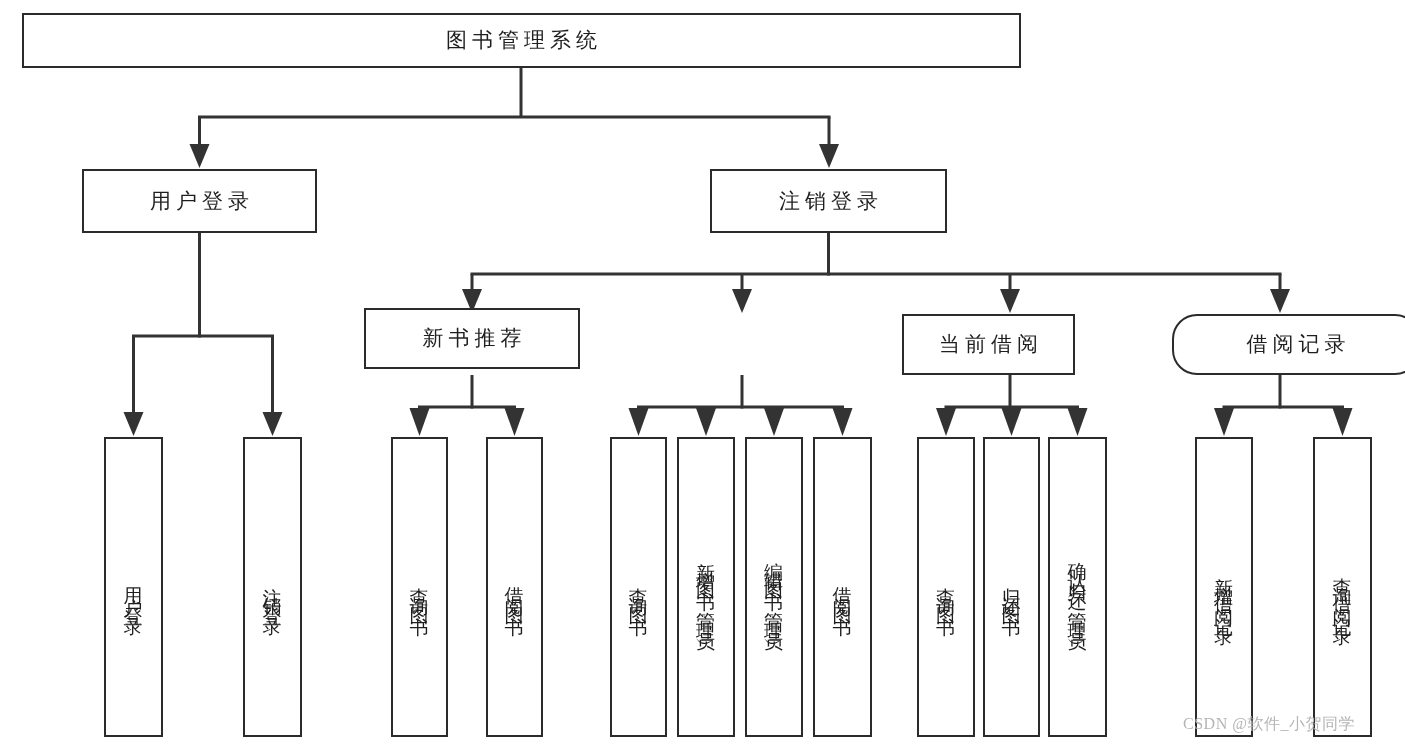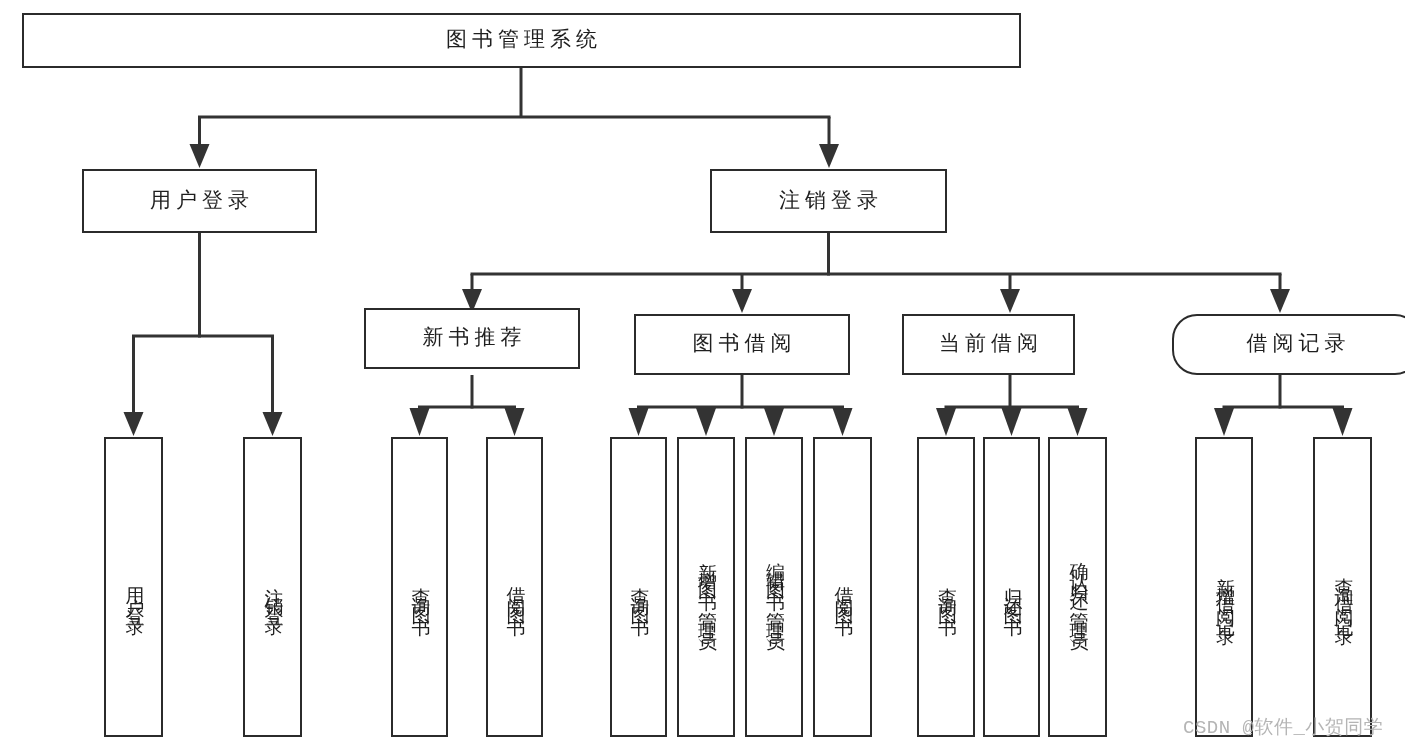--- a/index.html
+++ b/index.html
@@ -9,21 +9,21 @@
     --watermark: #b5b5b5;
     --bg: #ffffff;
   }
   * { margin: 0; padding: 0; box-sizing: border-box; }
   html, body { background: var(--bg); }
   .canvas {
     position: relative;
     width: 1405px;
     height: 747px;
     background: var(--bg);
-    font-family: Liberation Mono, monospace;
+    font-family: Liberation Serif, serif;
     overflow: hidden;
   }
   svg.connectors {
     position: absolute;
     left: 0; top: 0;
     width: 1405px; height: 747px;
   }
   svg.connectors line { stroke: var(--line); stroke-width: 3; }
   svg.connectors polygon { fill: var(--line); }
   .box {
@@ -48,21 +48,21 @@
     font-size: 19px;
     line-height: 1;
     letter-spacing: 10px;
     margin-bottom: -10px; 
     white-space: nowrap;
   }
   .watermark {
     position: absolute;
     left: 1183px;
     top: 714px;
-    font-size: 19px;
+    font-size: 16px;
     color: var(--watermark);
     white-space: nowrap;
     letter-spacing: 0.5px;
     z-index: 5;
   }
 </style>
 </head>
 <body>
 
 <div class="canvas">
@@ -125,23 +125,20 @@
   <div class="box hbox" style="left:82px; top:169px; width:235px; height:64px;">
     <span>用户登录</span>
   </div>
   <div class="box hbox" style="left:710px; top:169px; width:237px; height:64px;">
     <span>注销登录</span>
   </div>
 
   <div class="box hbox" style="left:364px; top:308px; width:216px; height:61px;">
     <span>新书推荐</span>
   </div>
-  <div class="box hbox" style="left:634px; top:314px; width:216px; height:61px;">
-    <span>图书借阅</span>
-  </div>
   <div class="box hbox" style="left:902px; top:314px; width:173px; height:61px;">
     <span>当前借阅</span>
   </div>
   <div class="box hbox" style="left:1172px; top:314px; width:248px; height:61px;border-radius:25px;">
     <span>借阅记录</span>
   </div>
 
   <div class="box vbox" style="left:104px; top:437px; width:59px; height:300px;">
     <span>用户登录</span>
   </div>

